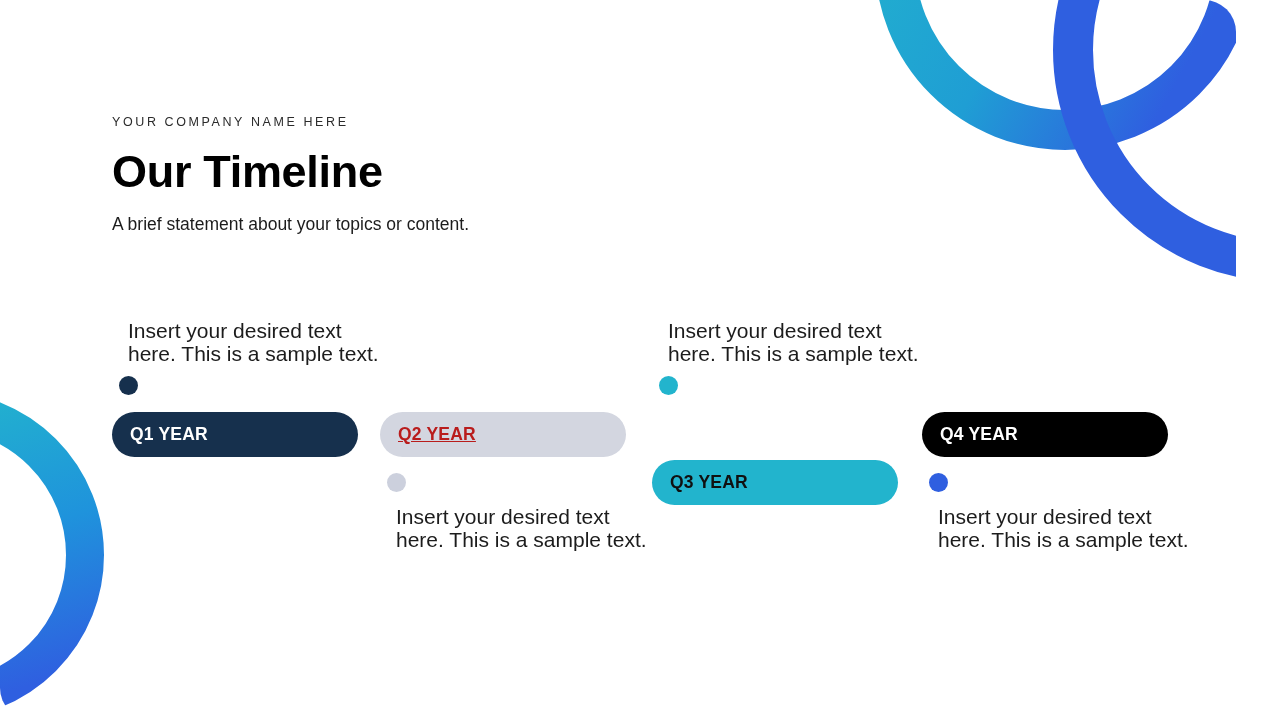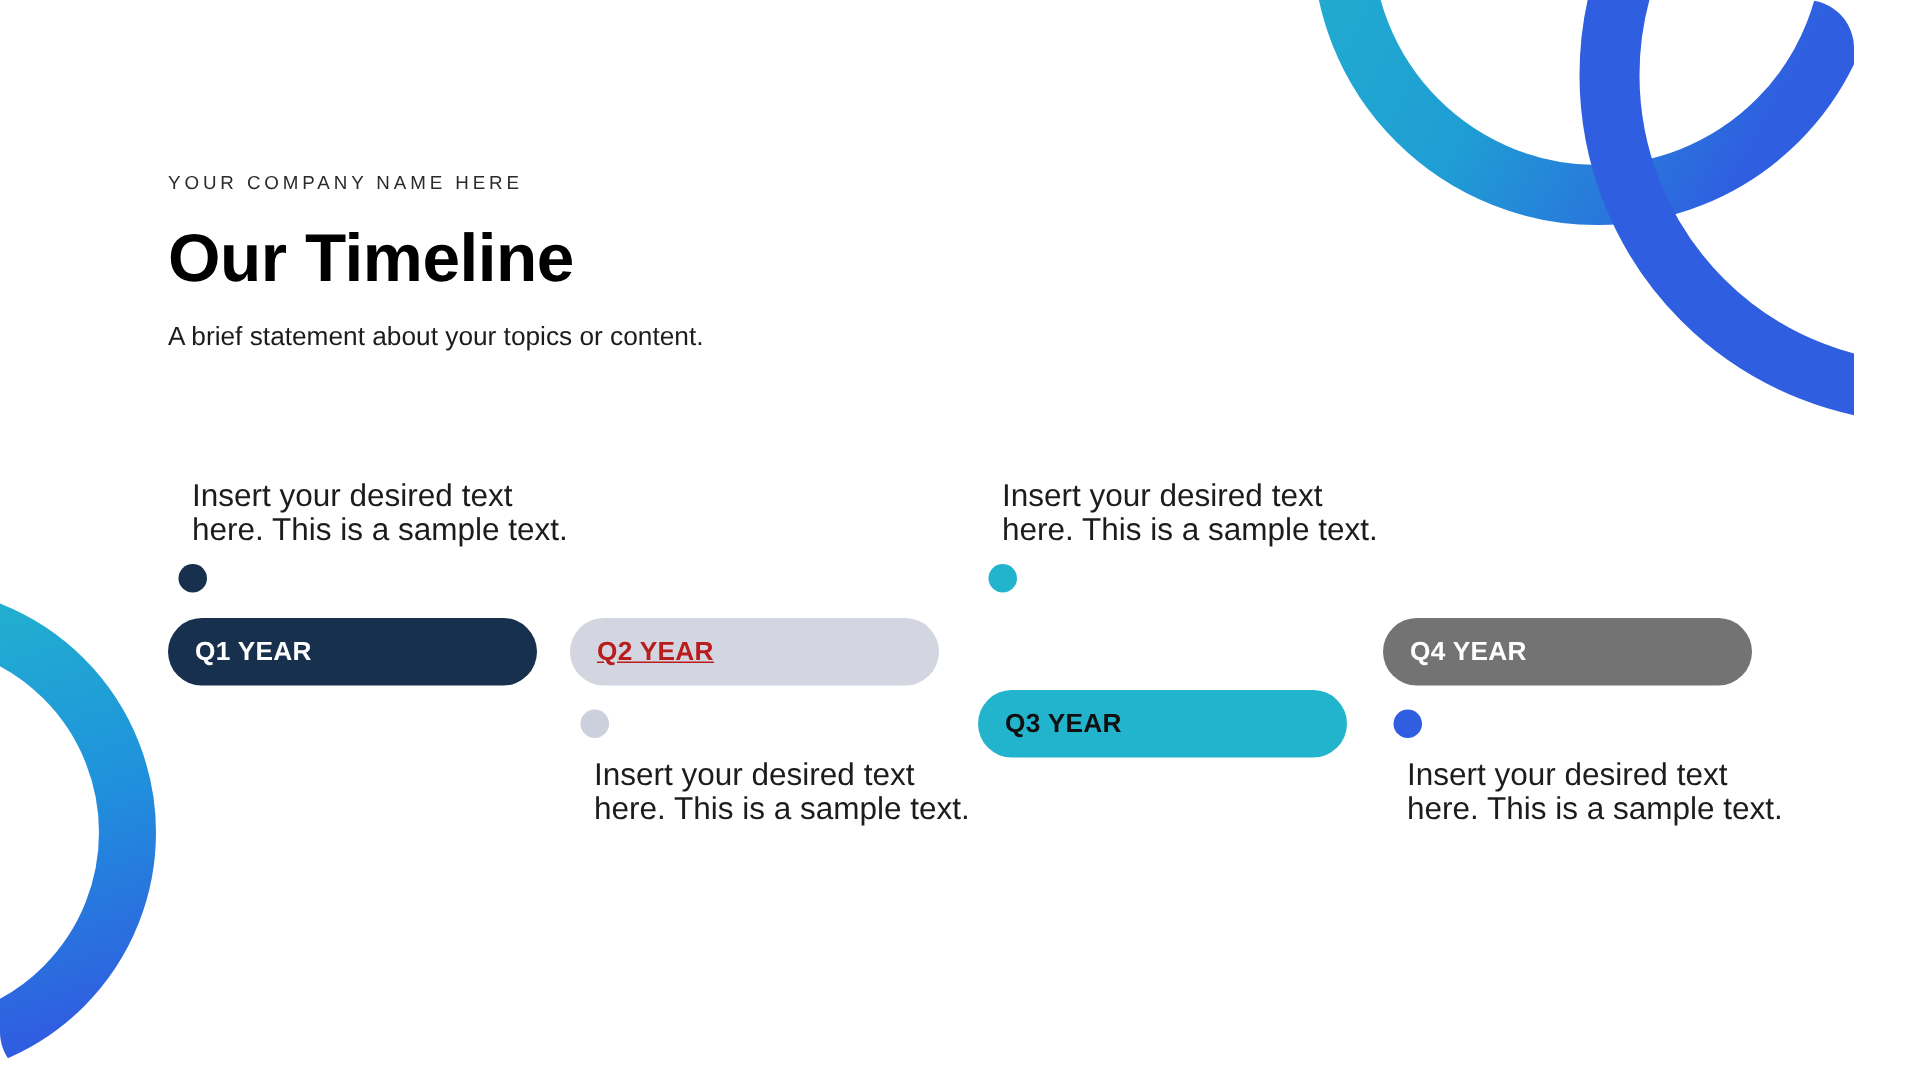--- a/index.html
+++ b/index.html
@@ -187,21 +187,21 @@
         <span class="line">Insert your desired text</span>
         <span class="line">here. This is a sample text.</span>
       </div>
       <div class="dot above" style="background: rgb(34, 180, 205);"></div>
       <div class="pill" style="background: rgb(34, 180, 205); margin-top: 48px;">
         <span class="pill-label" style="color: rgb(16, 16, 16);">Q3 YEAR</span>
       </div>
     </div>
 
     <div class="tl-item i3">
-      <div class="pill" style="background: #737373;">
+      <div class="pill" style="background: #000000;">
         <span class="pill-label" style="color: rgb(255, 255, 255);">Q4 YEAR</span>
       </div>
       <div class="dot below" style="background: rgb(47, 95, 224);"></div>
       <div class="blurb below">
         <span class="line">Insert your desired text</span>
         <span class="line">here. This is a sample text.</span>
       </div>
     </div>
 
   </div>

